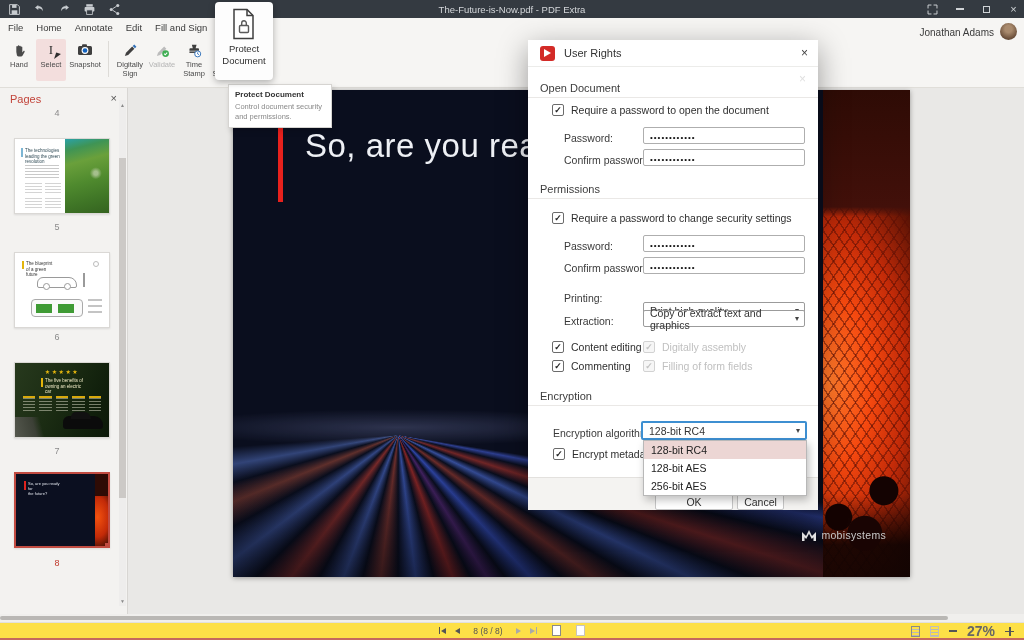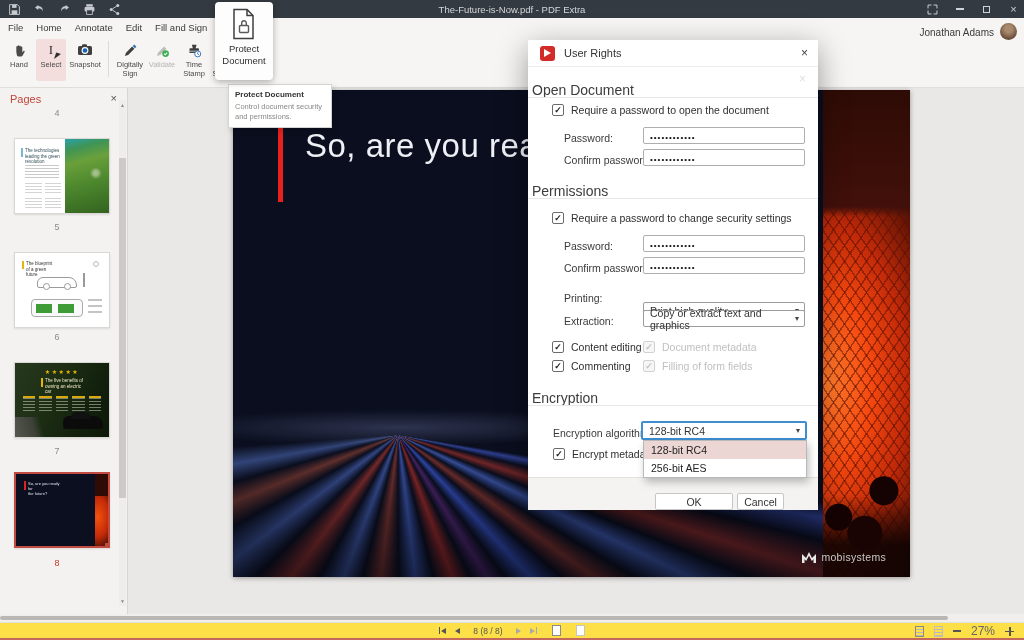--- a/index.html
+++ b/index.html
@@ -134,35 +134,35 @@
         linear-gradient(180deg, #2e0b05 0%, #42100a 24%, rgba(0,0,0,0) 26%),
         repeating-linear-gradient(55deg, rgba(90,14,4,.5) 0 1.5px, transparent 1.5px 9px),
         repeating-linear-gradient(-55deg, rgba(90,14,4,.5) 0 1.5px, transparent 1.5px 9px),
         radial-gradient(ellipse 150% 55% at 8% 60%, #ff7a2a 0%, #f4480f 32%, #c22a08 58%, #5e1405 85%, #2e0b05 100%); }
   .dome-trees { position:absolute; right:0; bottom:0; width:87px; height:115px;
       background:
         radial-gradient(circle at 70% 25%, #140302 14px, transparent 15px),
         radial-gradient(circle at 18% 48%, #140302 13px, transparent 14px),
         radial-gradient(circle at 48% 62%, #190403 17px, transparent 18px),
         linear-gradient(180deg, transparent 0 28%, rgba(14,3,2,.9) 72%); }
-  .brand { position:absolute; right:24px; bottom:14px; display:flex; align-items:center; gap:5px; }
+  .brand { position:absolute; right:24px; bottom:36px; display:flex; align-items:center; gap:5px; }
   .brand-text { font-size:10.5px; color:#c9c9c9; letter-spacing:.3px; }
 
   
   .dialog { position:absolute; left:528px; top:40px; width:290px; height:470px; background:#fff;
             box-shadow:0 8px 28px rgba(0,0,0,.38); z-index:100; font-size:10.5px; color:#333; }
   .dlg-header { position:absolute; left:0; top:0; right:0; height:27px; border-bottom:1px solid #ececea;
                 display:flex; align-items:center; padding:0 10px 0 12px; }
   .dlg-logo { width:15px; height:15px; border-radius:3px; background:#d32b27; position:relative; margin-right:9px; }
   .dlg-logo::after { content:""; position:absolute; left:4px; top:3.5px; width:0; height:0;
                      border-left:7px solid #fff; border-top:4px solid transparent; border-bottom:4px solid transparent; }
   .dlg-title { font-size:11px; color:#333; }
   .dlg-close { margin-left:auto; font-size:12px; color:#444; }
   .dlg-ghost-close { position:absolute; right:12px; top:32px; font-size:12px; color:#e0e0e0; }
-  .dlg-sec { position:absolute; left:4px; font-size:14px; color:#3c3c3c; }
+  .dlg-sec { position:absolute; left:12px; font-size:11px; color:#3c3c3c; }
   .dlg-div { position:absolute; left:0; right:0; height:1px; background:#eae8e6; }
   .dlg-cbrow { position:absolute; display:flex; align-items:center; gap:7px; }
   .cb { width:12px; height:12px; border:1px solid #6b6b6b; border-radius:2px; background:#fff;
         display:flex; align-items:center; justify-content:center; flex:none; }
   .cb::after { content:"✓"; font-size:9px; font-weight:bold; color:#222; line-height:1; }
   .cb.dis { border-color:#d2d2d2; background:#f6f6f6; }
   .cb.dis::after { color:#c2c2c2; }
   .cb-label { color:#2f2f2f; }
   .cb-label.dis { color:#c0c0c0; }
   .dlg-label { position:absolute; left:36px; color:#3a3a3a; }
@@ -194,21 +194,21 @@
   .pairic { display:flex; align-items:center; gap:1px; }
   .docic { width:9px; height:11px; border:1px solid #8a8a8a; background:#fff; margin-left:6px; }
   .docic.dis { border-color:#c6c4c1; }
   .st-right { position:absolute; right:10px; top:0; height:16px; display:flex; align-items:center; gap:10px; }
   .viewic { width:9px; height:11px; border:1px solid #8a8a8a; background:repeating-linear-gradient(180deg,#b9b9b9 2px 3px, transparent 3px 5px); }
   .viewic.dis { border-color:#c0beba; }
   .zoom-minus { width:8px; height:1.5px; background:#555; }
   .zoom-plus { position:relative; width:9px; height:9px; }
   .zoom-plus::before { content:""; position:absolute; left:0; top:4px; width:9px; height:1.5px; background:#555; }
   .zoom-plus::after { content:""; position:absolute; left:4px; top:0; width:1.5px; height:9px; background:#555; }
-  .zoom-text { font-size:12px; color:#666; }
+  .zoom-text { font-size:14px; color:#666;font-weight:bold; }
   .redline { position:absolute; left:0; top:638px; width:1024px; height:2px; background:#c4685e; }
 </style>
 </head>
 <body>
 
 <div class="screen">
 
   <div class="titlebar">
     <div class="tb-icons">
       <span class="tb-ic">
@@ -492,21 +492,21 @@
       <span>Copy or extract text and graphics</span>
         <span class="combo-caret">▾</span>
     </div>
 
     <div class="dlg-cbrow" style="left:24px; top:301px">
       <span class="cb"></span>
       <span class="cb-label">Content editing</span>
     </div>
     <div class="dlg-cbrow" style="left:115px; top:301px">
       <span class="cb dis"></span>
-      <span class="cb-label dis">Document metadata</span>
+      <span class="cb-label dis">Digitally assembly</span>
     </div>
     <div class="dlg-cbrow" style="left:24px; top:320px">
       <span class="cb"></span>
       <span class="cb-label">Commenting</span>
     </div>
     <div class="dlg-cbrow" style="left:115px; top:320px">
       <span class="cb dis"></span>
       <span class="cb-label dis">Filling of form fields</span>
     </div>
 
@@ -523,20 +523,21 @@
       <span class="cb-label">Encrypt metadata</span>
     </div>
 
     <div class="dlg-footer">
       <div class="dlg-btn" style="left:127px; width:78px">OK</div>
       <div class="dlg-btn" style="left:209px; width:47px">Cancel</div>
     </div>
 
     <div class="dlg-list">
       <div class="dlg-opt hl">128-bit RC4</div>
+      <div class="dlg-opt">128-bit AES</div>
       <div class="dlg-opt">256-bit AES</div>
     </div>
   </div>
 
   <div class="hscroll">
       <div class="hthumb"></div>
     </div>
   <div class="statusbar">
     <div class="st-group">
       <span class="pairic">

